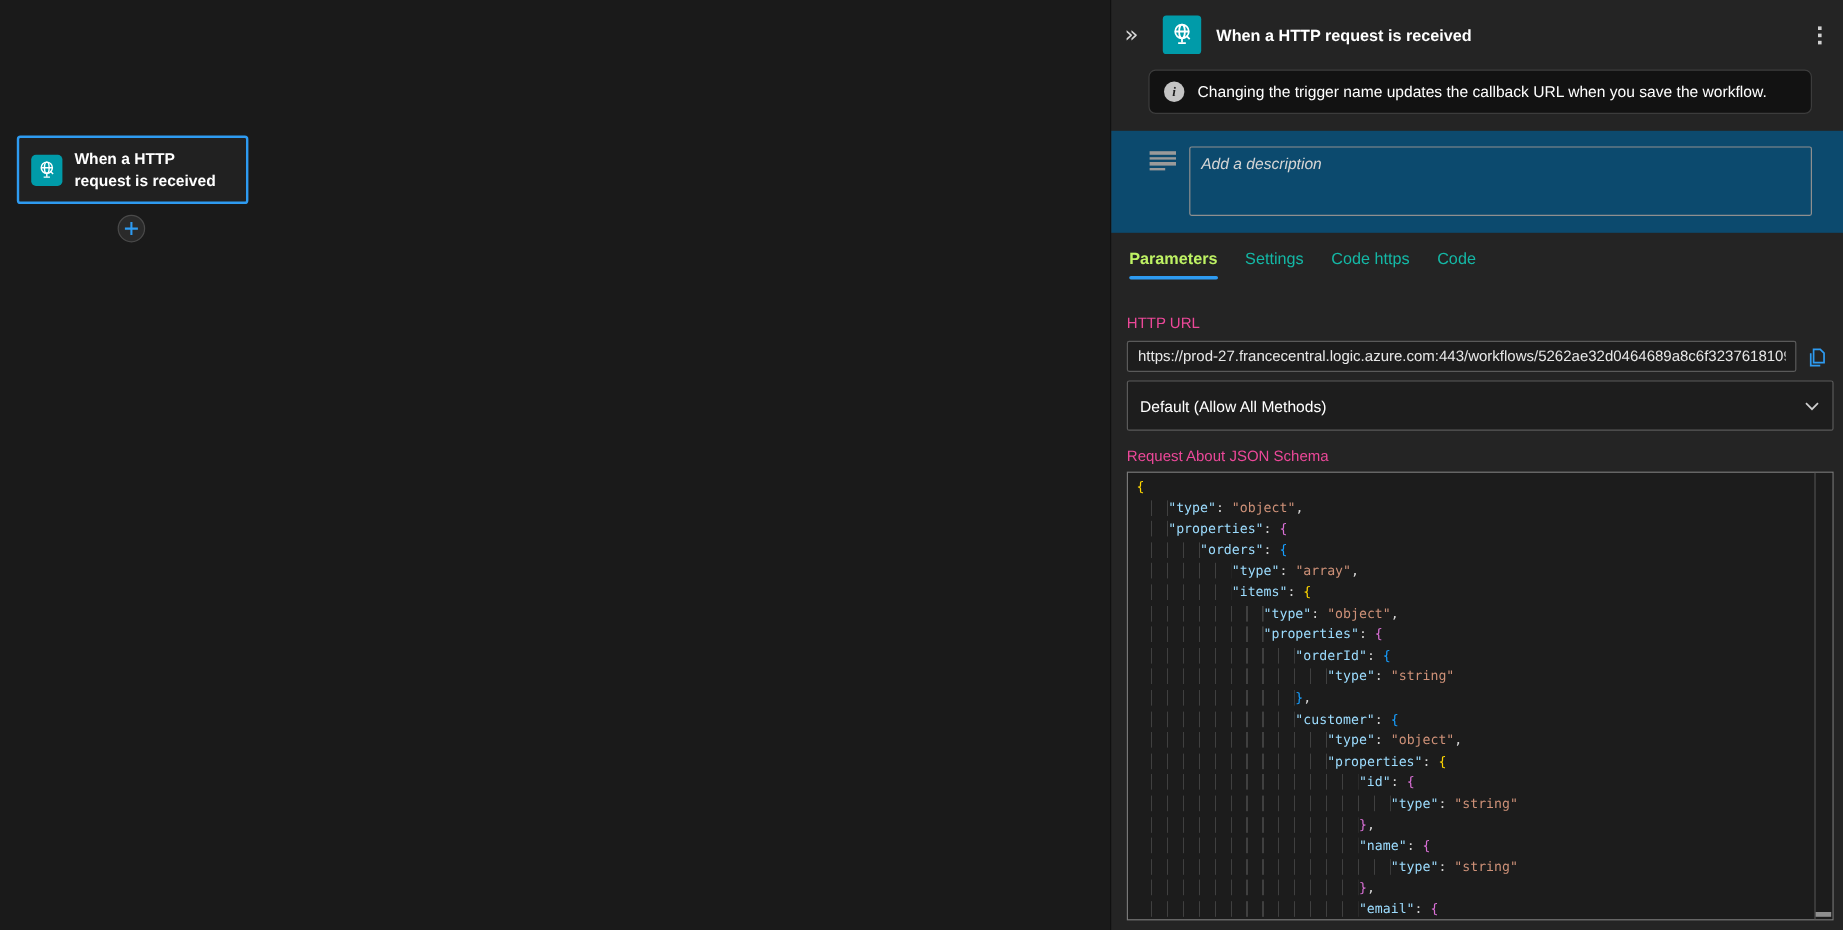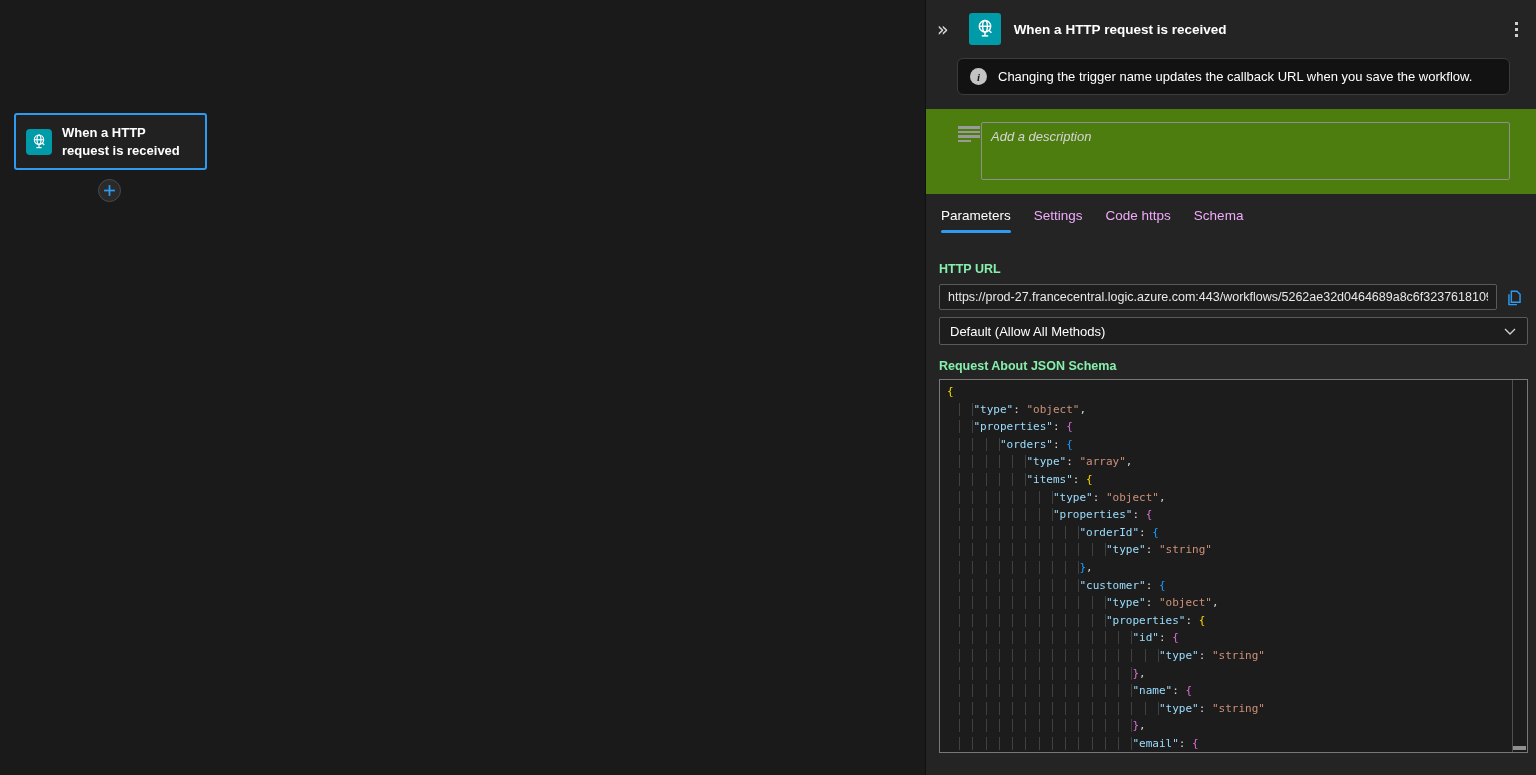--- a/index.html
+++ b/index.html
@@ -31,49 +31,49 @@
   .kebab { display:flex; flex-direction:column; gap:3px; padding:4px 6px; cursor:pointer; }
   .kebab i { width:3px; height:3px; background:#d0d0d0; display:block; }
 
   .banner { margin:13px 26px 0 31px; background:#121212; border:1px solid #3c3c3c;
             border-radius:6px; padding:9px 12px; display:flex; gap:11px; align-items:center; }
   .info-icon { width:17px; height:17px; min-width:17px; border-radius:50%; background:#c4c4c4;
                color:#1b1b1b; font-size:11px; font-weight:700; display:flex; align-items:center;
                justify-content:center; font-family:"Liberation Serif", serif; font-style:italic; }
   .banner-text { color:#ffffff; font-size:13px; }
 
-  .desc-band { margin-top:14px; background:#4d7c0f; padding:13px 26px 14px 32px;
-               display:flex; gap:1px; }
+  .desc-band { margin-top:14px; background:#0c4a6e; padding:13px 26px 14px 32px;
+               display:flex; gap:11px; }
   .desc-icon { margin-top:4px; display:flex; flex-direction:column; gap:2px; width:22px; }
   .desc-icon i { height:2.5px; background:#9a9a9a; display:block; }
   .desc-icon i:nth-child(4) { width:60%; }
   .desc-band textarea { flex:1; height:58px; background:transparent; border:1px solid #8f8f8f;
                border-radius:2px; color:#eaeaea; font-size:13px; resize:none; padding:6px 9px;
                font-family:"Liberation Sans", sans-serif; outline:none; }
   .desc-band textarea::placeholder { color:#d6d6d6; font-style:italic; }
 
   .tabs { display:flex; gap:23px; padding-left:15px; margin-top:4px; }
-  .tab { padding:10px 0 10px; position:relative; color:#f0abfc; font-size:13.5px; cursor:pointer; }
-  .tab.active { color:#ffffff; font-weight:400; }
+  .tab { padding:10px 0 10px; position:relative; color:#14b8a6; font-size:13.5px; cursor:pointer; }
+  .tab.active { color:#bef264; font-weight:700; }
   .tab.active::after { content:''; position:absolute; left:0; right:0; bottom:0; height:3px;
                        background:#2e9bf1; border-radius:2px; }
 
   .content { padding:0 9px 0 13px; flex:1; display:flex; flex-direction:column; }
-  .field-label { color:#86efac; font-weight:700; font-size:12.5px; }
+  .field-label { color:#ec4899; font-weight:400; font-size:12.5px; }
   .lbl-url { margin-top:29px; }
   .lbl-method { margin-top:15px; }
   .lbl-schema { margin-top:14px; }
 
   .url-row { display:flex; align-items:center; gap:8px; margin-top:8px; }
   .url-input { width:558px; height:26px; background:#1d1d1d; border:1px solid #5a5a5a;
                border-radius:2px; color:#e8e8e8; font-size:12.5px; padding:0 8px;
                font-family:"Liberation Sans", sans-serif; outline:none; }
   .copy-btn { background:none; border:none; cursor:pointer; padding:0; display:flex; }
 
-  .select { width:589px; height:28px; margin-top:7px; background:#1d1d1d; border:1px solid #5a5a5a;
+  .select { width:589px; height:42px; margin-top:7px; background:#1d1d1d; border:1px solid #5a5a5a;
             border-radius:2px; display:flex; align-items:center; justify-content:space-between;
             padding:0 10px; color:#ffffff; font-size:13px; cursor:pointer; }
 
   .code-editor { width:589px; height:374px; margin-top:6px; background:#1c1c1c;
                  border:1px solid #787878; position:relative; overflow:hidden;
                  font-family:"DejaVu Sans Mono", monospace; font-size:11px; line-height:17.6px;
                  padding:3px 24px 0 7px; }
   .code-line { white-space:pre; }
   .indent { background-image:repeating-linear-gradient(to right,
               transparent 0, transparent calc(2ch - 1px),
@@ -143,21 +143,21 @@
           <i></i>
           <i></i>
         </span>
       <textarea placeholder="Add a description" style=""></textarea>
     </div>
 
     <div class="tabs">
       <span class="tab active">Parameters</span>
       <span class="tab">Settings</span>
       <span class="tab">Code https</span>
-      <span class="tab">Schema</span>
+      <span class="tab">Code</span>
     </div>
 
     <div class="content">
 
       <div class="field-label lbl-url">HTTP URL</div>
       <div class="url-row">
         <input class="url-input" type="text" readonly="" value="https://prod-27.francecentral.logic.azure.com:443/workflows/5262ae32d0464689a8c6f3237618109b/tr..." style="">
         <button class="copy-btn">
           <svg width="19" height="19" viewBox="0 0 24 24" fill="none" stroke="#2e9bf1" stroke-width="1.8">
             <path d="M8 4 h7 l4 4 v10 h-11 z"></path>

